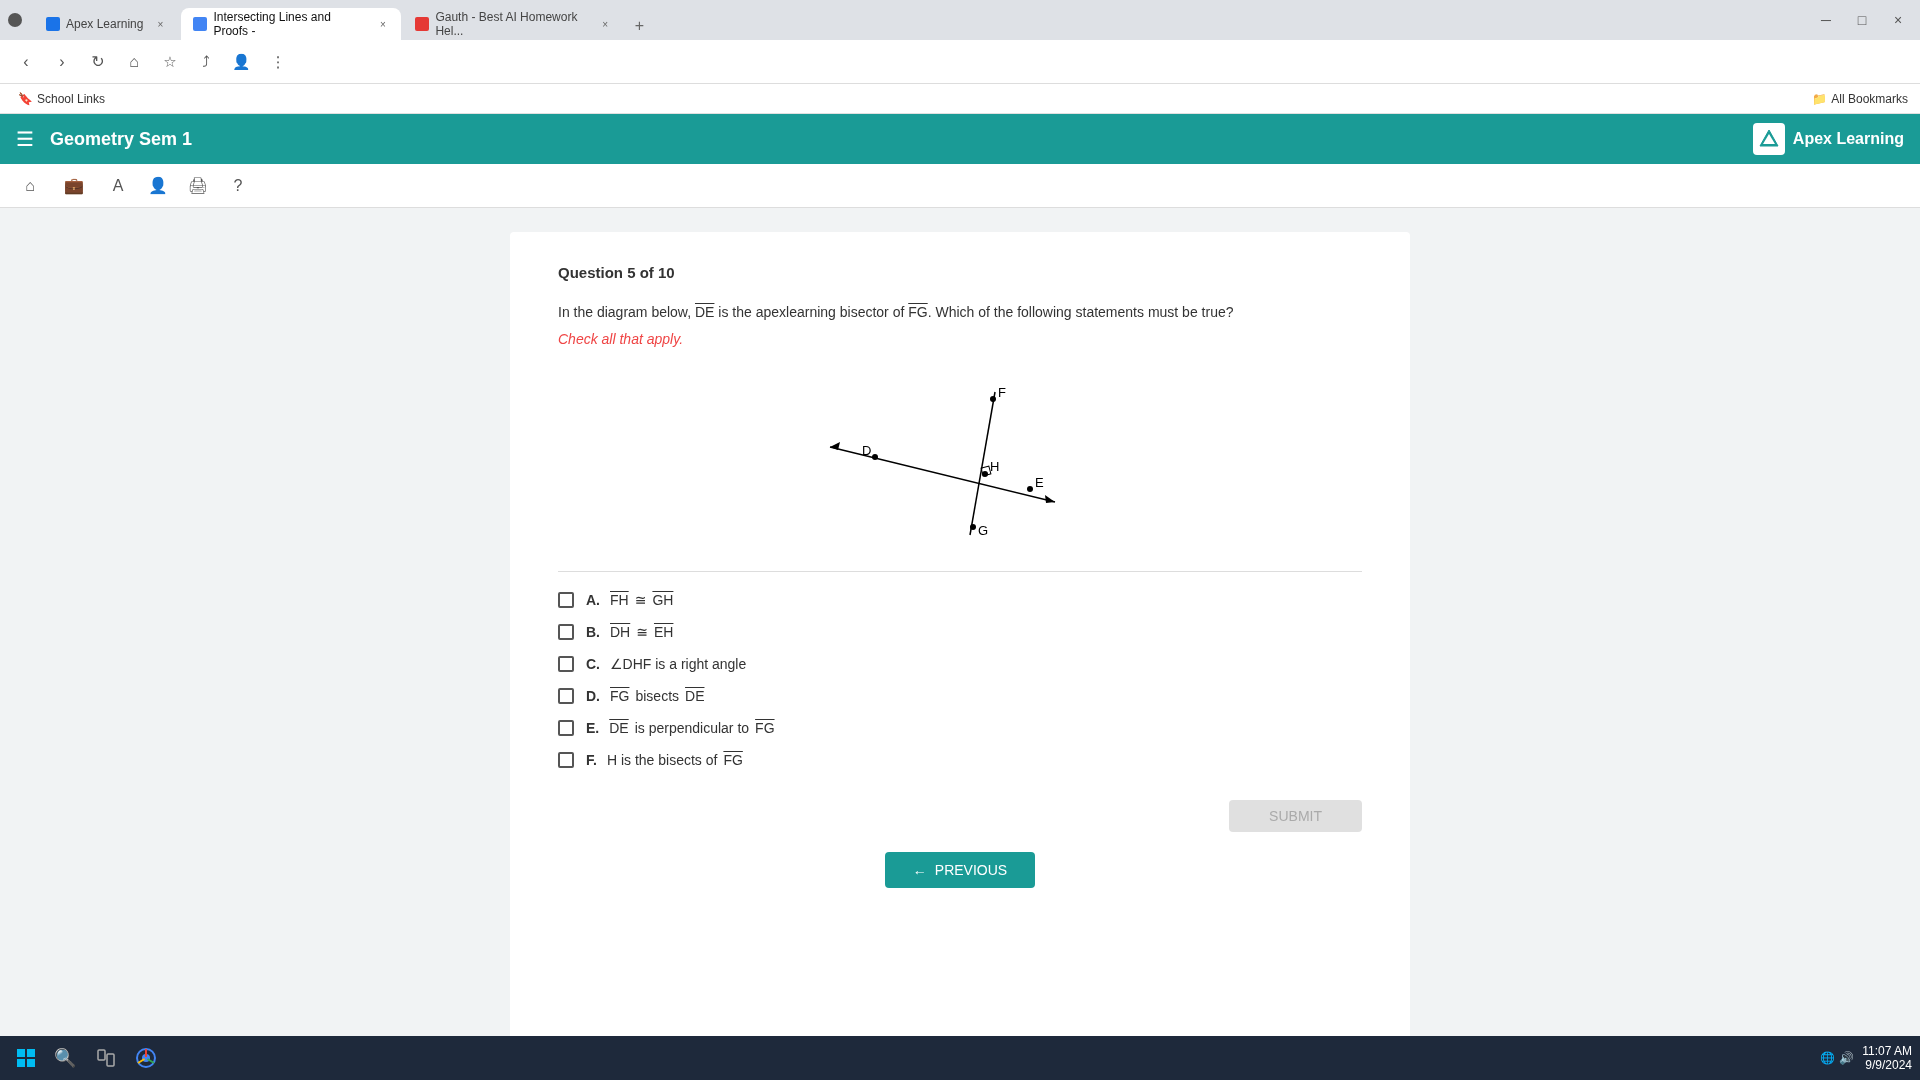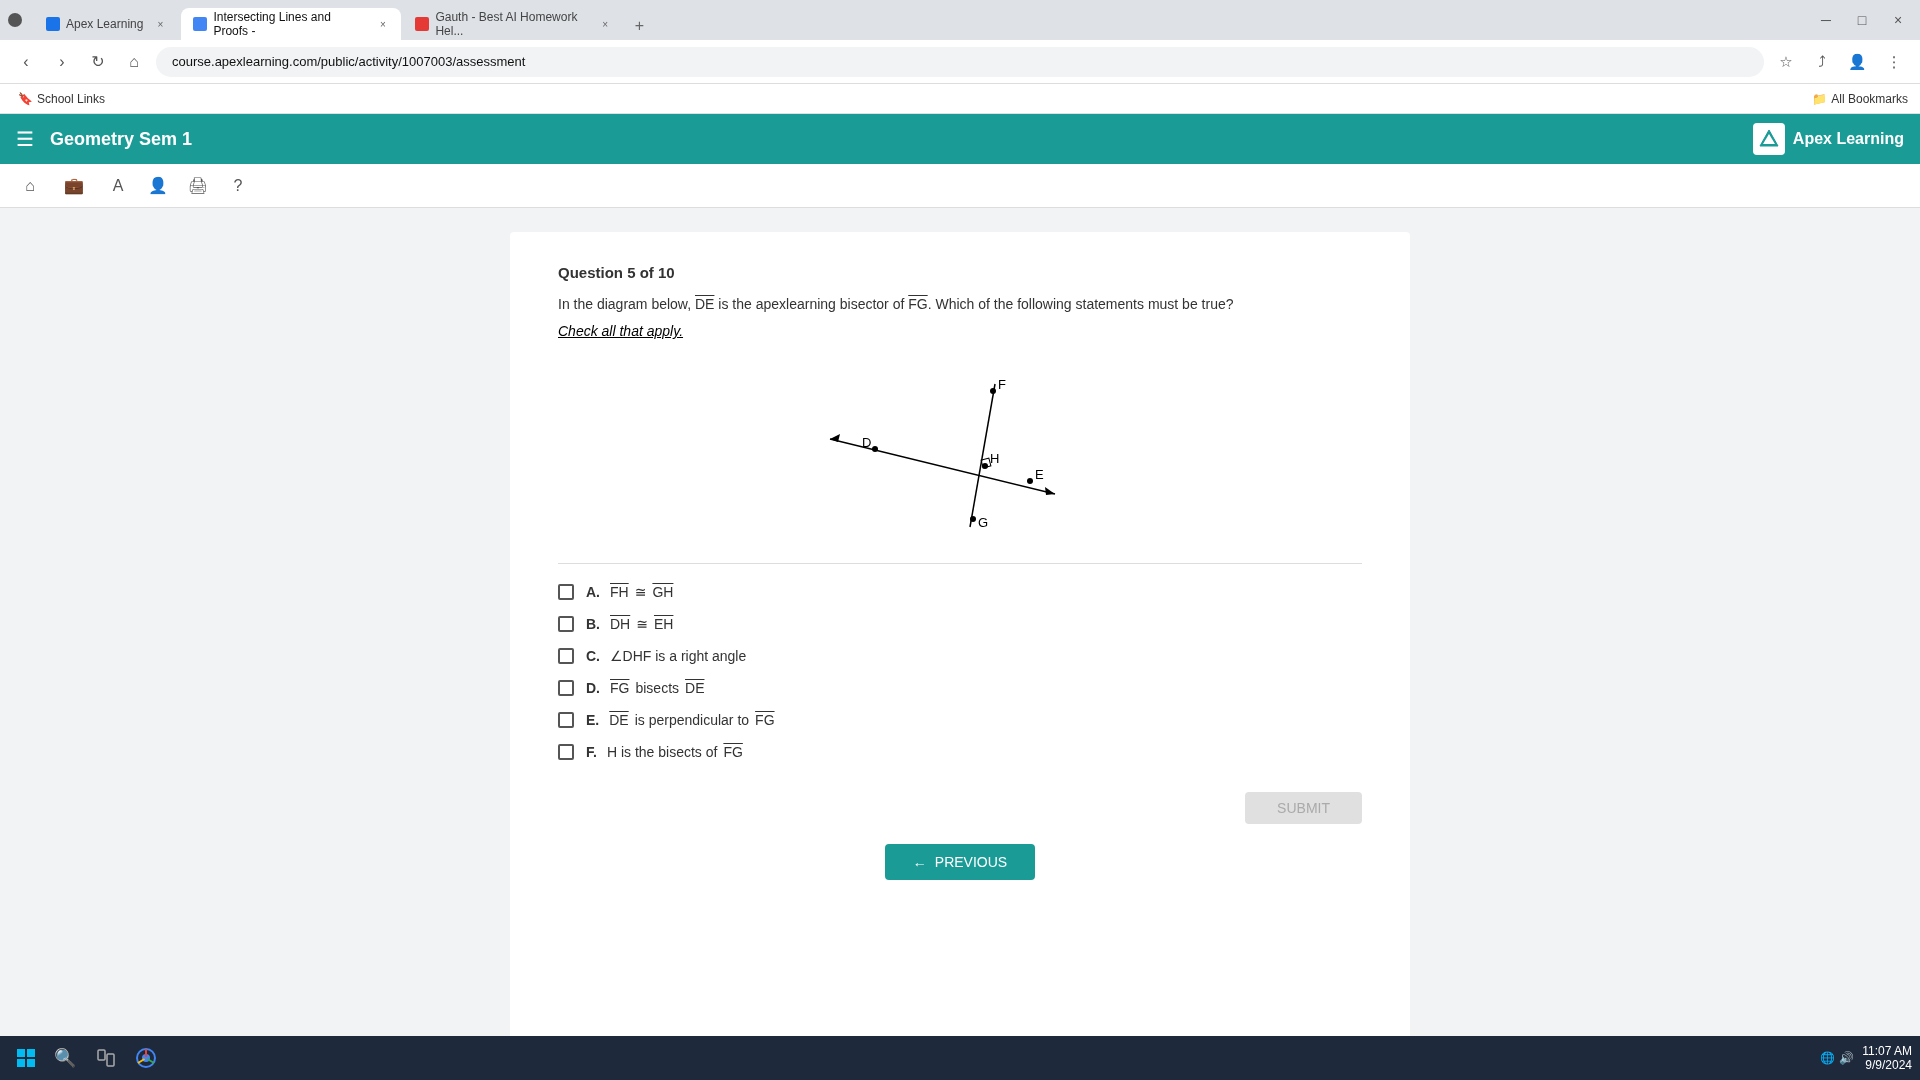--- a/index.html
+++ b/index.html
@@ -38,42 +38,42 @@
     
     .sub-header { background: white; height: 44px; display: flex; align-items: center; padding: 0 16px; border-bottom: 1px solid #ddd; gap: 16px; }
     .sub-nav-icon { width: 28px; height: 28px; display: flex; align-items: center; justify-content: center; color: #555; font-size: 16px; cursor: pointer; }
     .quiz-title { flex: 1; text-align: center; font-size: 14px; color: #333; }
     .sub-icons-right { display: flex; gap: 12px; align-items: center; }
 
     
     .main-content { background: #f1f3f4; padding: 24px; display: flex; justify-content: center; height: calc(1080px - 40px - 44px - 30px - 50px - 44px); overflow-y: auto; }
     .content-card { background: white; width: 900px; padding: 32px 48px; border-radius: 4px; }
 
-    .question-num { font-size: 15px; font-weight: bold; color: #333; margin-bottom: 12px; }
+    .question-num { font-size: 15px; font-weight: bold; color: #333; margin-bottom: 20px; }
     .question-text { font-size: 14px; color: #333; line-height: 1.6; margin-bottom: 8px; }
-    .check-apply { font-size: 14px; font-style: italic; color: #000000; margin-bottom: 20px; text-decoration: underline; }
+    .check-apply { font-size: 14px; font-style: italic; color: #ef4444; margin-bottom: 20px; }
 
     
     .diagram-area { display: flex; justify-content: center; margin-bottom: 24px; }
     svg.geometry-diagram { width: 280px; height: 180px; }
 
     .divider { border: none; border-top: 1px solid #ddd; margin: 8px 0 20px 0; }
 
     
     .answer-options { display: flex; flex-direction: column; gap: 16px; margin-bottom: 32px; }
     .answer-option { display: flex; align-items: center; gap: 12px; }
     .option-checkbox { width: 16px; height: 16px; border: 2px solid #555; border-radius: 2px; cursor: pointer; flex-shrink: 0; background: white; }
     .option-label { font-size: 14px; color: #333; display: flex; align-items: center; gap: 6px; }
     .option-letter { font-weight: bold; margin-right: 4px; }
 
     
     .overline { text-decoration: overline; }
 
     .submit-row { display: flex; justify-content: flex-end; margin-bottom: 20px; }
-    .submit-btn { background: #e0e0e0; color: #aaa; border: none; padding: 8px 32px; font-size: 14px; border-radius: 4px; cursor: not-allowed; }
+    .submit-btn { background: #e0e0e0; color: #aaa; border: none; padding: 8px 40px; font-size: 14px; border-radius: 4px; cursor: not-allowed; }
 
     .bottom-nav { display: flex; justify-content: center; margin-top: 8px; }
     .prev-btn { background: #1a9b96; color: white; border: none; padding: 10px 28px; font-size: 14px; border-radius: 4px; cursor: pointer; display: flex; align-items: center; gap: 8px; }
 
     
     .taskbar { position: fixed; bottom: 0; left: 0; width: 1920px; height: 44px; background: #1e293b; display: flex; align-items: center; padding: 0 8px; gap: 4px; z-index: 100; }
     .taskbar-start { width: 36px; height: 36px; display: flex; align-items: center; justify-content: center; border-radius: 4px; cursor: pointer; }
     .taskbar-icon { width: 36px; height: 36px; display: flex; align-items: center; justify-content: center; border-radius: 4px; cursor: pointer; font-size: 18px; }
     .taskbar-right { margin-left: auto; display: flex; align-items: center; gap: 8px; color: white; font-size: 12px; }
     .taskbar-time { text-align: right; }
@@ -111,21 +111,20 @@
     <div style="width:28px;height:28px;display:flex;align-items:center;justify-content:center;cursor:pointer;color:#555;">□</div>
     <div style="width:28px;height:28px;display:flex;align-items:center;justify-content:center;cursor:pointer;color:#555;">×</div>
   </div>
 </div>
 
 <div class="address-bar-row">
   <div class="nav-btn">‹</div>
   <div class="nav-btn">›</div>
   <div class="nav-btn">↻</div>
   <div class="nav-btn">⌂</div>
-  <input class="address-bar" type="text" value="course.apexlearning.com/public/activity/1007003/assessment" style="">
   <div class="addr-icons">
     <div class="addr-icon">☆</div>
     <div class="addr-icon">⤴</div>
     <div class="addr-icon">👤</div>
     <div class="addr-icon">⋮</div>
   </div>
 </div>
 
 <div class="bookmarks-bar">
   <div class="bookmark-item">

